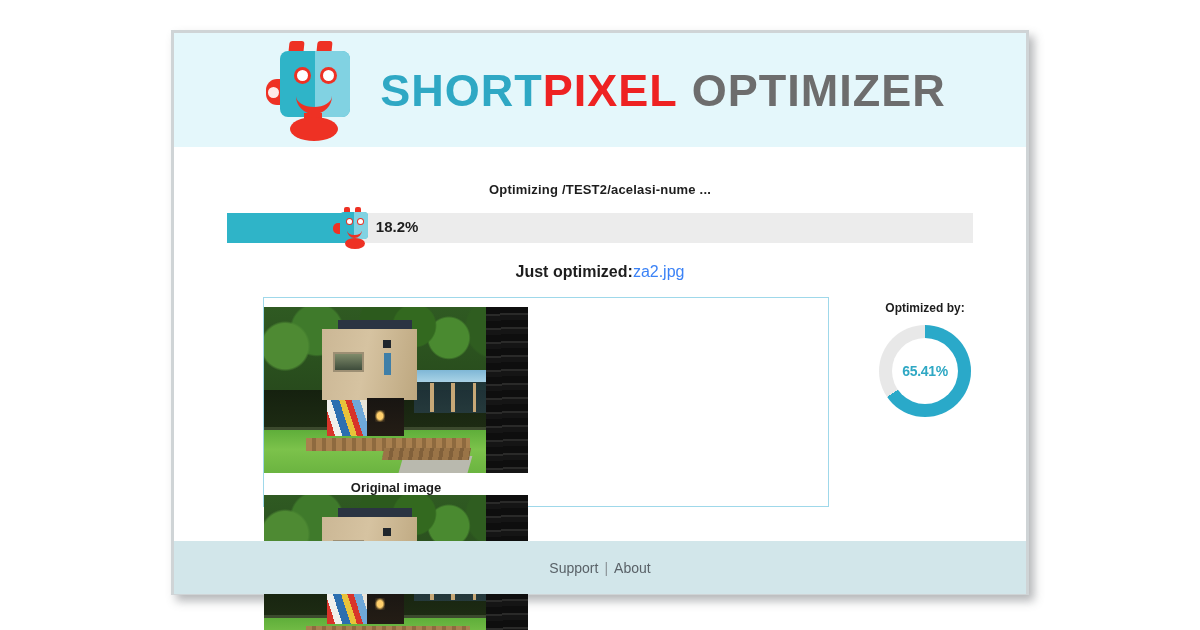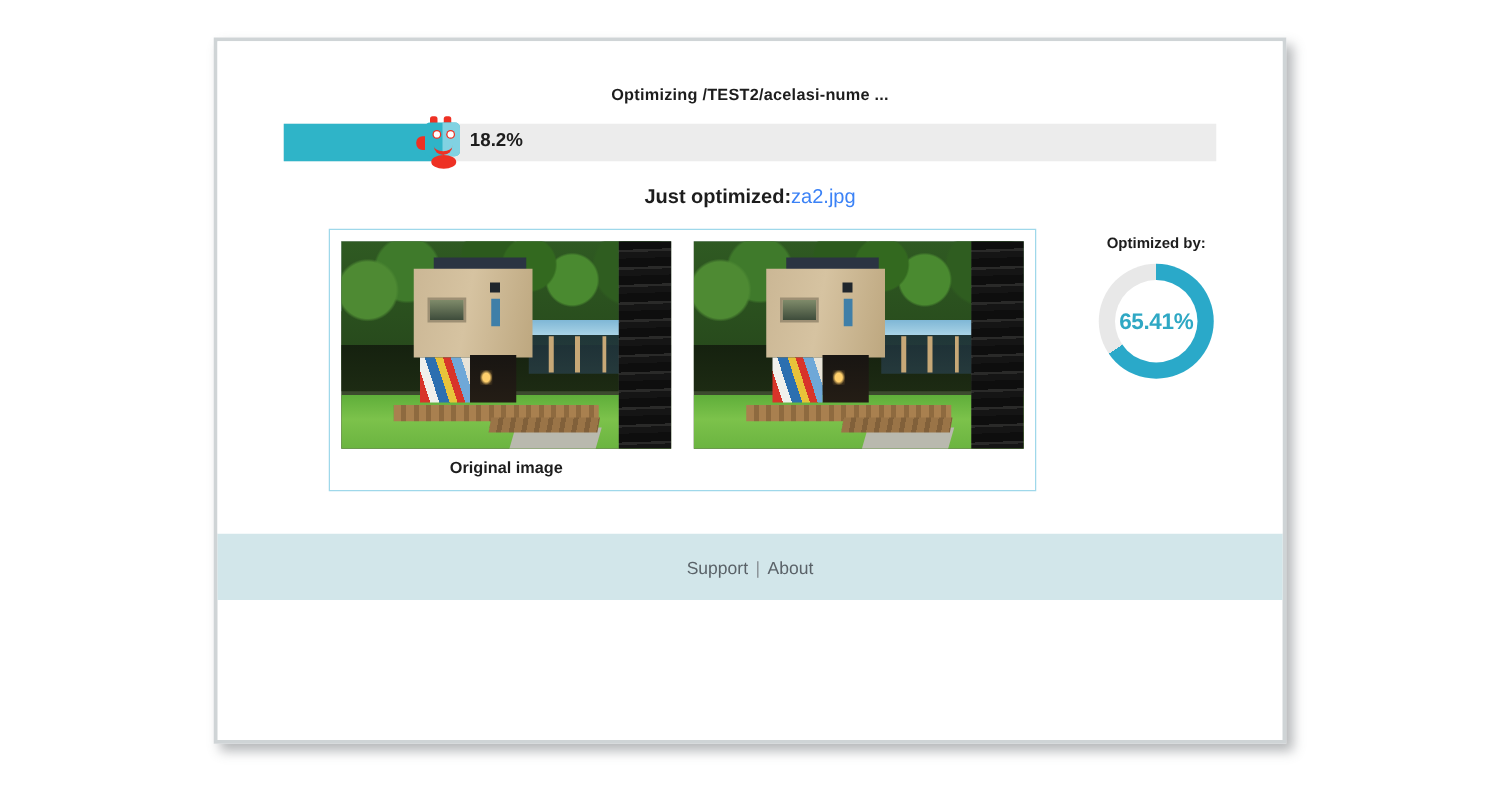--- a/index.html
+++ b/index.html
@@ -314,20 +314,21 @@
     top: 0;
     width: 566px;
     height: 210px;
     border: 1px solid #9fd8ea;
     background: #ffffff;
     box-sizing: border-box;
     display: flex;
     justify-content: space-around;
     align-items: flex-start;
     padding-top: 9px;
+    flex-direction: column;
   }
 
   .thumb-cell {
     width: 264px;
     text-align: center;
   }
 
   .thumb {
     position: relative;
     width: 264px;
@@ -477,21 +478,21 @@
     top: 13px;
     width: 66px;
     height: 66px;
     background: #ffffff;
     border-radius: 50%;
     display: flex;
     align-items: center;
     justify-content: center;
   }
   .donut-value {
-    font-size: 18px;
+    font-size: 14px;
     font-weight: bold;
     color: #2fa8c4;
     white-space: nowrap;
     overflow: hidden;
     width: 60px;
     text-align: center;
     letter-spacing: -.3px;
   }
 
   
@@ -512,20 +513,41 @@
   }
   .footer-sep { color: #8a9196; }
 </style>
 </head>
 <body>
 
 <div id="stage">
 
   <div class="app-card">
 
+    <div class="app-header">
+
+      <div class="logo-robot">
+        <div class="rb-antenna-l"></div>
+        <div class="rb-antenna-r"></div>
+        <div class="rb-ear-l"></div>
+        <div class="rb-head"></div>
+        <div class="rb-head-lite"></div>
+        <div class="rb-ear-dot"></div>
+        <div class="rb-eye l"></div>
+        <div class="rb-eye r"></div>
+        <div class="rb-smile"></div>
+        <div class="rb-neck"></div>
+        <div class="rb-base"></div>
+      </div>
+
+      <div class="brand-title">
+        <span class="brand-short">SHORT</span><span class="brand-pixel">PIXEL</span><span class="brand-space"></span><span class="brand-opt">OPTIMIZER</span>
+      </div>
+
+    </div>
 
     <div class="app-body">
 
       <div class="status-title">Optimizing /TEST2/acelasi-nume ...</div>
 
       <div class="progress-wrap">
         <div class="progress-track"></div>
         <div class="progress-fill" id="progress-fill" style="width: 124.852px;"></div>
 
         <div class="mini-robot" id="mini-robot" style="left: 104.852px;">

